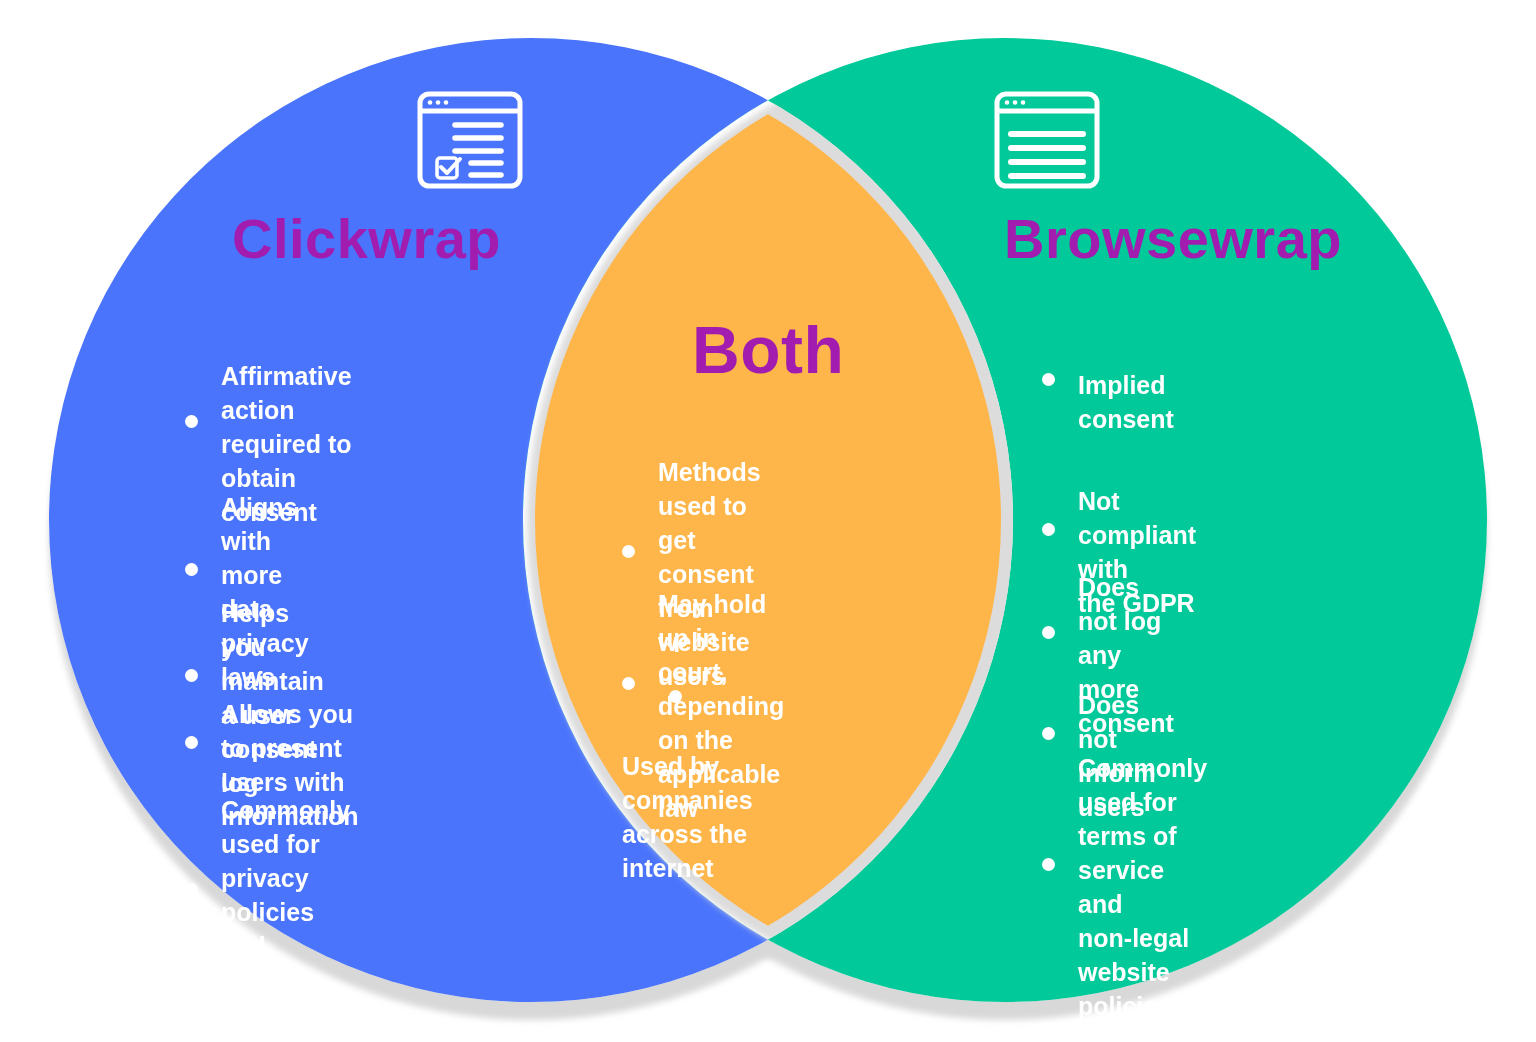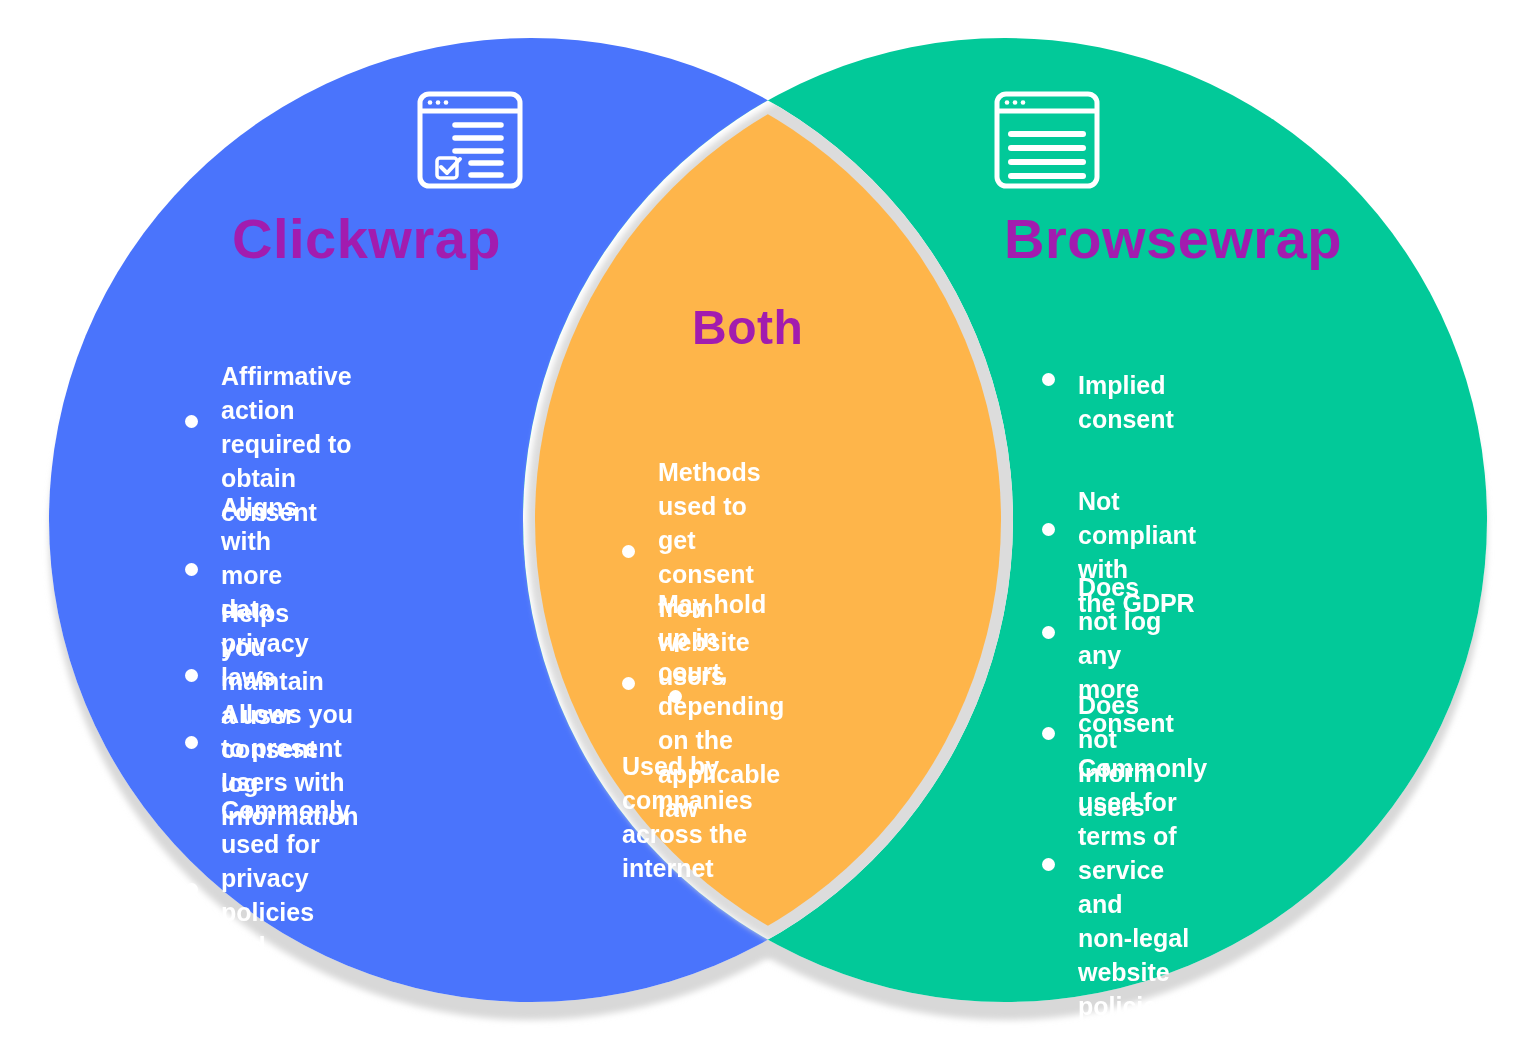--- a/index.html
+++ b/index.html
@@ -78,21 +78,21 @@
       <circle cx="29" cy="11.5" r="2.3" fill="#fff"></circle>
     <g stroke="#fff" stroke-width="6" stroke-linecap="round">
       <line x1="17" y1="43" x2="89" y2="43"></line>
       <line x1="17" y1="57" x2="89" y2="57"></line>
       <line x1="17" y1="71" x2="89" y2="71"></line>
       <line x1="17" y1="85" x2="89" y2="85"></line>
     </g>
   </svg>
 
   <div class="title" style="left:232px;top:206px;">Clickwrap</div>
-  <div class="title" style="left:692px;top:300px;font-size:48px;">Both</div>
+  <div class="title" style="left:692px;top:312px;font-size:66px;">Both</div>
   <div class="title" style="left:1004px;top:206px;">Browsewrap</div>
 
   <ul class="items" style="left:185px;top:0;">
     <li style="top:313px;">
         <span class="dot"></span>
         <span class="txt">Affirmative action
 required to obtain
 consent</span>
       </li>
     <li style="top:444px;">

